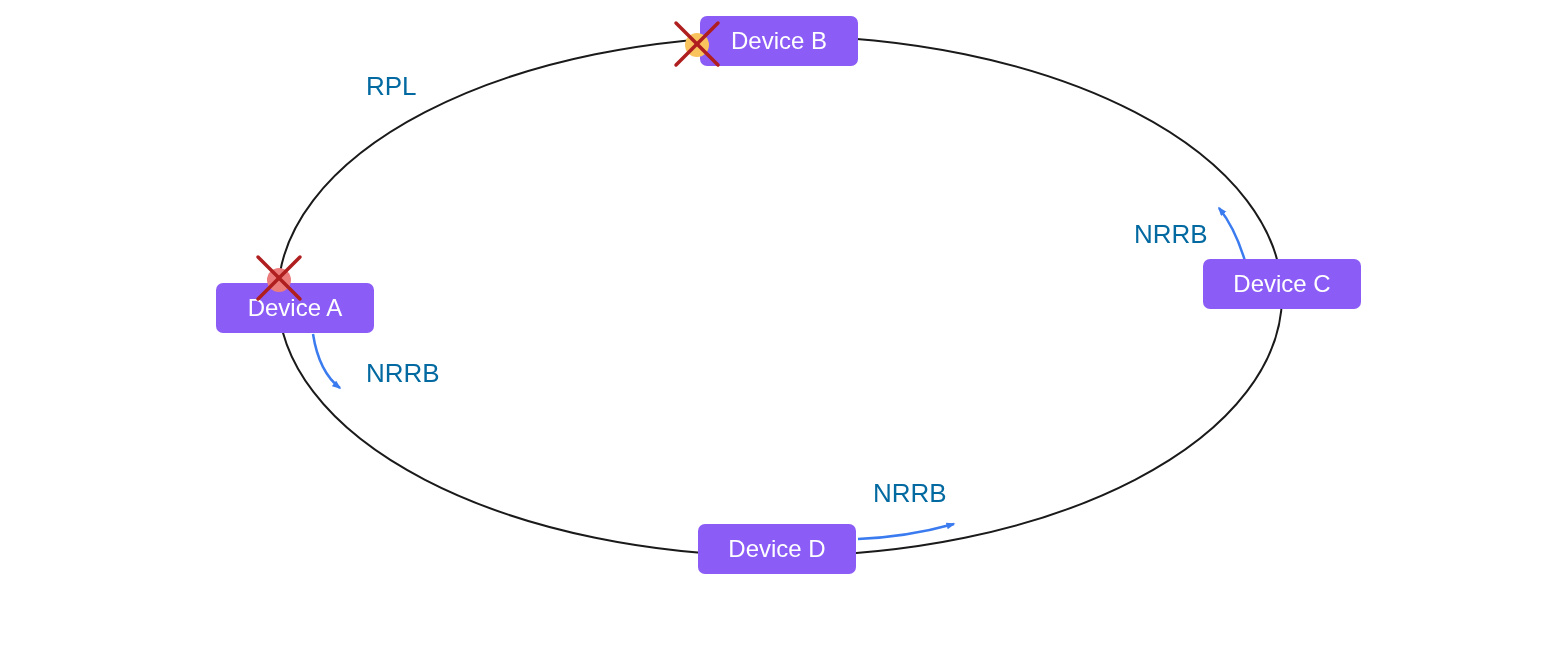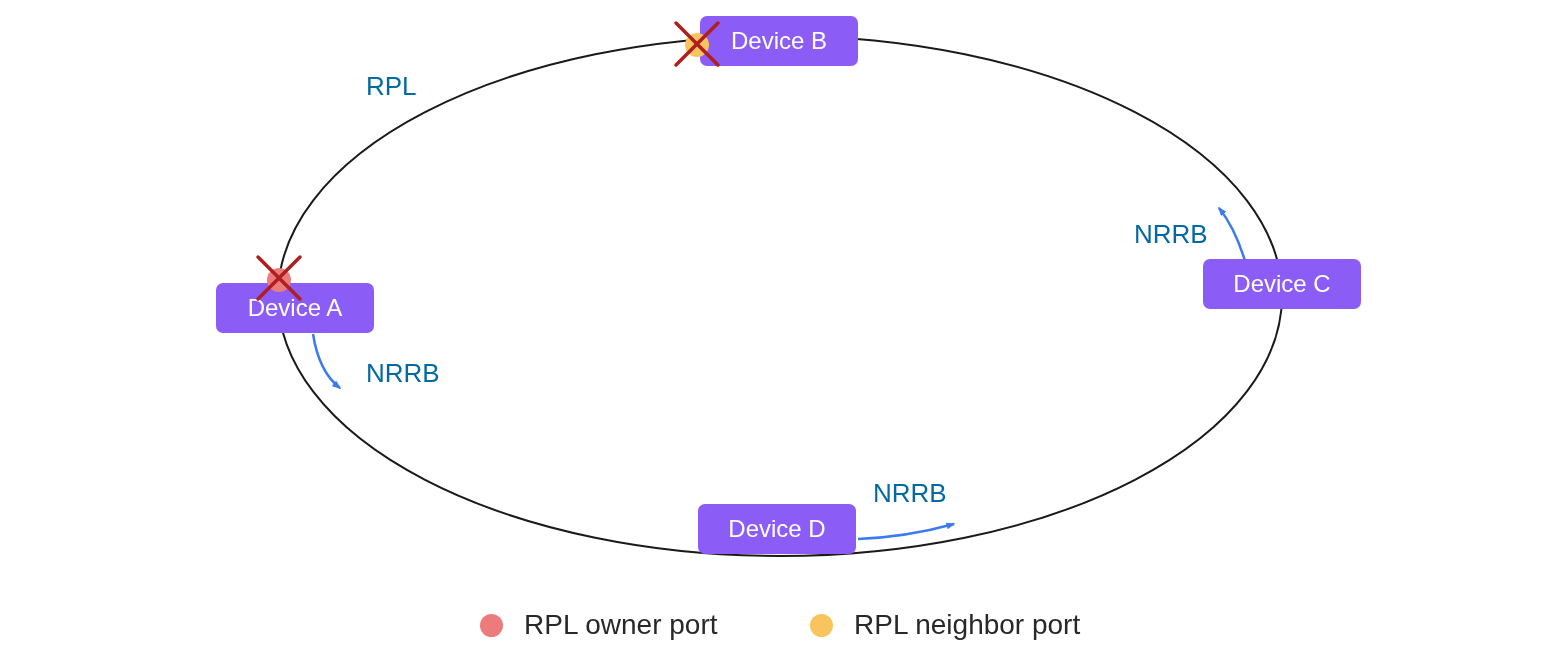--- a/index.html
+++ b/index.html
@@ -29,21 +29,21 @@
     border-radius: 7px;
     display: flex;
     align-items: center;
     justify-content: center;
     color: #ffffff;
     font-size: 24px;
   }
   .device-a { left: 216px; top: 283px; }
   .device-b { left: 700px; top: 16px;  }
   .device-c { left: 1203px; top: 259px; text-align: center; }
-  .device-d { left: 698px; top: 504px; }
+  .device-d { left: 698px; top: 524px; }
 
   .flabel {
     position: absolute;
     z-index: 2;
     color: #0369a1;
     font-size: 26px;
     line-height: 26px;
     white-space: nowrap;
   }
   .lbl-rpl    { left: 366px; top: 73px; }
@@ -126,24 +126,14 @@
     <g stroke="#b01f1f" stroke-width="3.5" stroke-linecap="round">
       <line x1="258" y1="257" x2="300" y2="299"></line>
       <line x1="300" y1="257" x2="258" y2="299"></line>
     </g>
     <g stroke="#b01f1f" stroke-width="3.5" stroke-linecap="round">
       <line x1="676" y1="23" x2="718" y2="65"></line>
       <line x1="718" y1="23" x2="676" y2="65"></line>
     </g>
   </svg>
 
-  <div class="legend">
-    <div class="legend-item legend-item-owner">
-      <span class="legend-dot" style="background-color: rgb(236, 123, 123);"></span>
-      <span class="legend-label">RPL owner port</span>
-    </div>
-    <div class="legend-item legend-item-neighbor">
-      <span class="legend-dot" style="background-color: rgb(249, 196, 94);"></span>
-      <span class="legend-label">RPL neighbor port</span>
-    </div>
-  </div>
 
 </div>
 
 </body></html>

